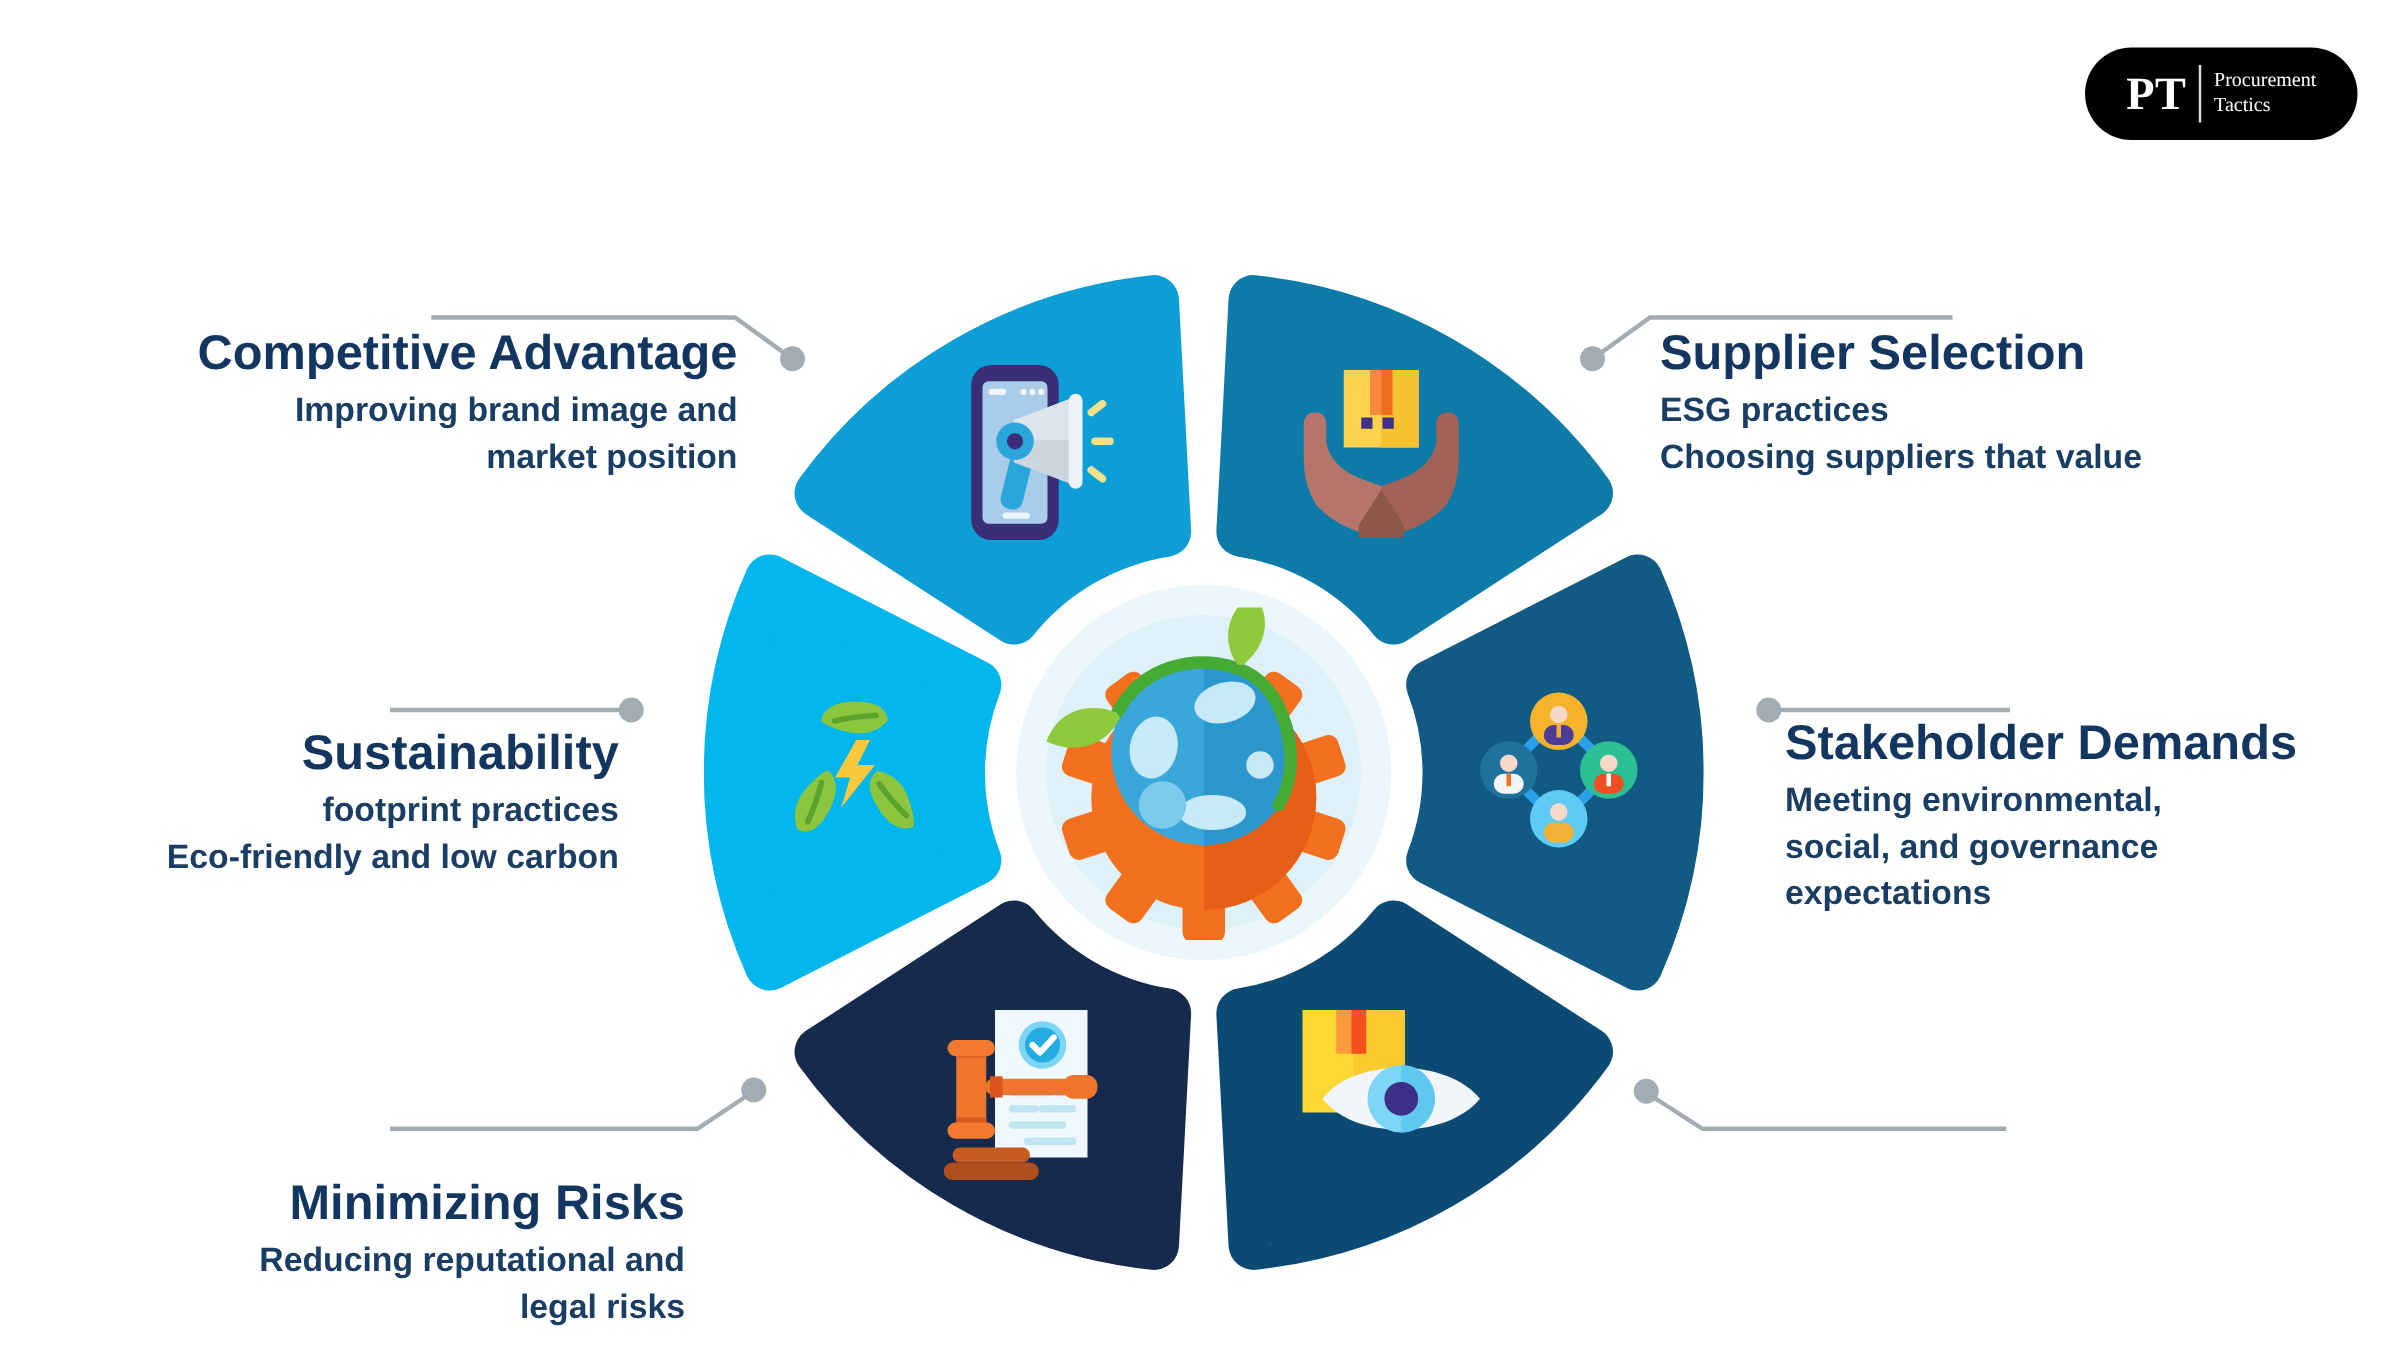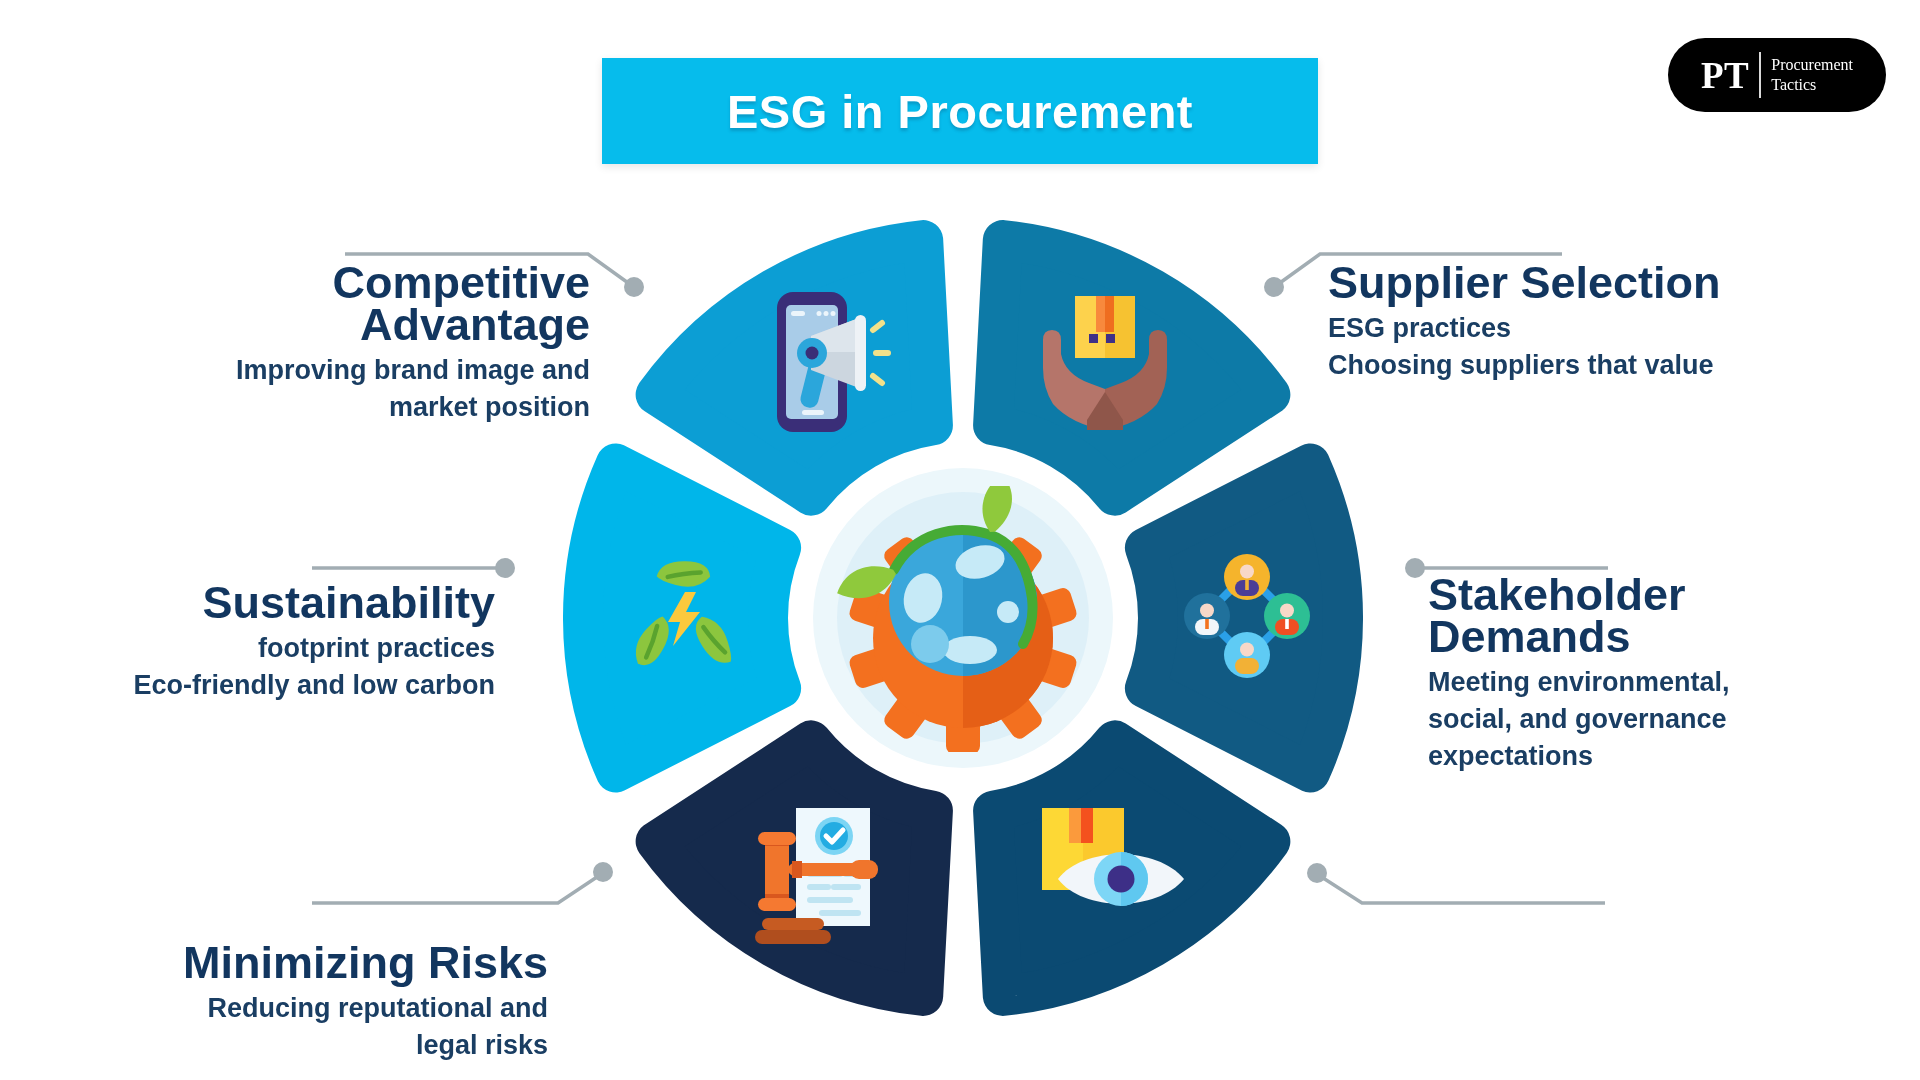--- a/index.html
+++ b/index.html
@@ -16,44 +16,41 @@
   #logo .abbr{color:#fff;font-size:37px;font-weight:800;letter-spacing:.5px;}
   #logo .divider{width:2px;height:46px;background:rgba(255,255,255,.85);}
   #logo .names{color:#fff;font-size:16px;font-weight:400;line-height:20px;}
   
   #wheel-svg{position:absolute;left:563px;top:218px;width:800px;height:800px;}
   #connector-svg{position:absolute;left:0;top:0;width:1920px;height:1080px;pointer-events:none;}
   .seg-icon{position:absolute;}
   
   .label-block{position:absolute;}
   .label-block.right{text-align:right;}
-  .lbl-heading{font-size:45px;font-weight:700;color:#12365f;line-height:42px;margin:0 0 6px 0;}
+  .lbl-heading{font-size:39px;font-weight:700;color:#12365f;line-height:42px;margin:0 0 6px 0;}
   .lbl-desc{font-size:27px;font-weight:600;color:#1a3e63;line-height:37px;}
   #lbl-competitive{left:120px;top:262px;width:470px;}
   #lbl-supplier{left:1328px;top:262px;width:480px;}
   #lbl-sustainability{left:75px;top:582px;width:420px;}
   #lbl-stakeholder{left:1428px;top:574px;width:470px;}
   #lbl-minimizing{left:128px;top:910px;width:420px;margin-top:32px;}
   #lbl-transparency{left:1376px;top:910px;width:470px;}
   #emblem-svg{position:absolute;left:830px;top:486px;width:266px;height:266px;}
   #icon-megaphone{left:755px;top:288px;width:140px;height:150px;}
   #icon-hands{left:1035px;top:292px;width:140px;height:140px;}
   #icon-people{left:1183px;top:552px;width:128px;height:128px;}
   #icon-leaves{left:618px;top:550px;width:130px;height:132px;}
   #icon-gavel{left:752px;top:806px;width:140px;height:145px;}
   #icon-eye{left:1038px;top:806px;width:150px;height:118px;}
 </style>
 </head>
 <body>
 
 <div id="canvas">
 
-  <div id="title-banner">
-    <span>ESG in Procurement</span>
-  </div>
 
   <div id="logo">
     <span class="abbr">PT</span>
     <span class="divider"></span>
     <span class="names">
       <span>Procurement</span><br>
       <span>Tactics</span>
     </span>
   </div>
 

